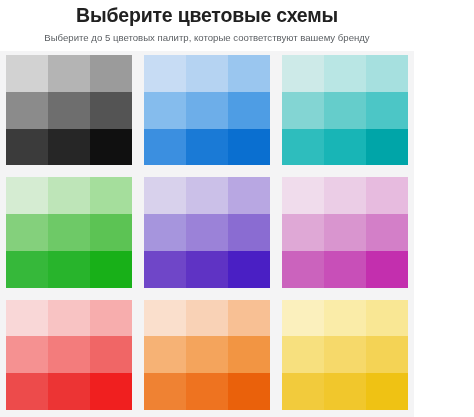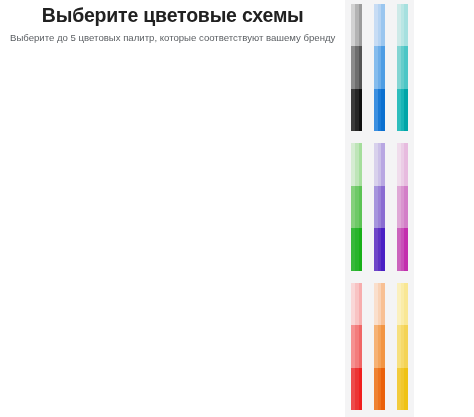--- a/index.html
+++ b/index.html
@@ -11,21 +11,21 @@
     height: 417px;
     background: #ffffff;
     font-family: "Liberation Sans", sans-serif;
     overflow: hidden;
   }
   .screen {
     width: 414px;
     height: 417px;
     background: #f4f4f5;
     display: flex;
-    flex-direction: row;
+    flex-direction: column;
     box-sizing: border-box;
   }
   .header {
     background: #ffffff;
     padding: 4px 10px 6px 10px;
     text-align: center;
     flex: 0 0 auto;
   }
   .page-title {
     font-size: 19.5px;

